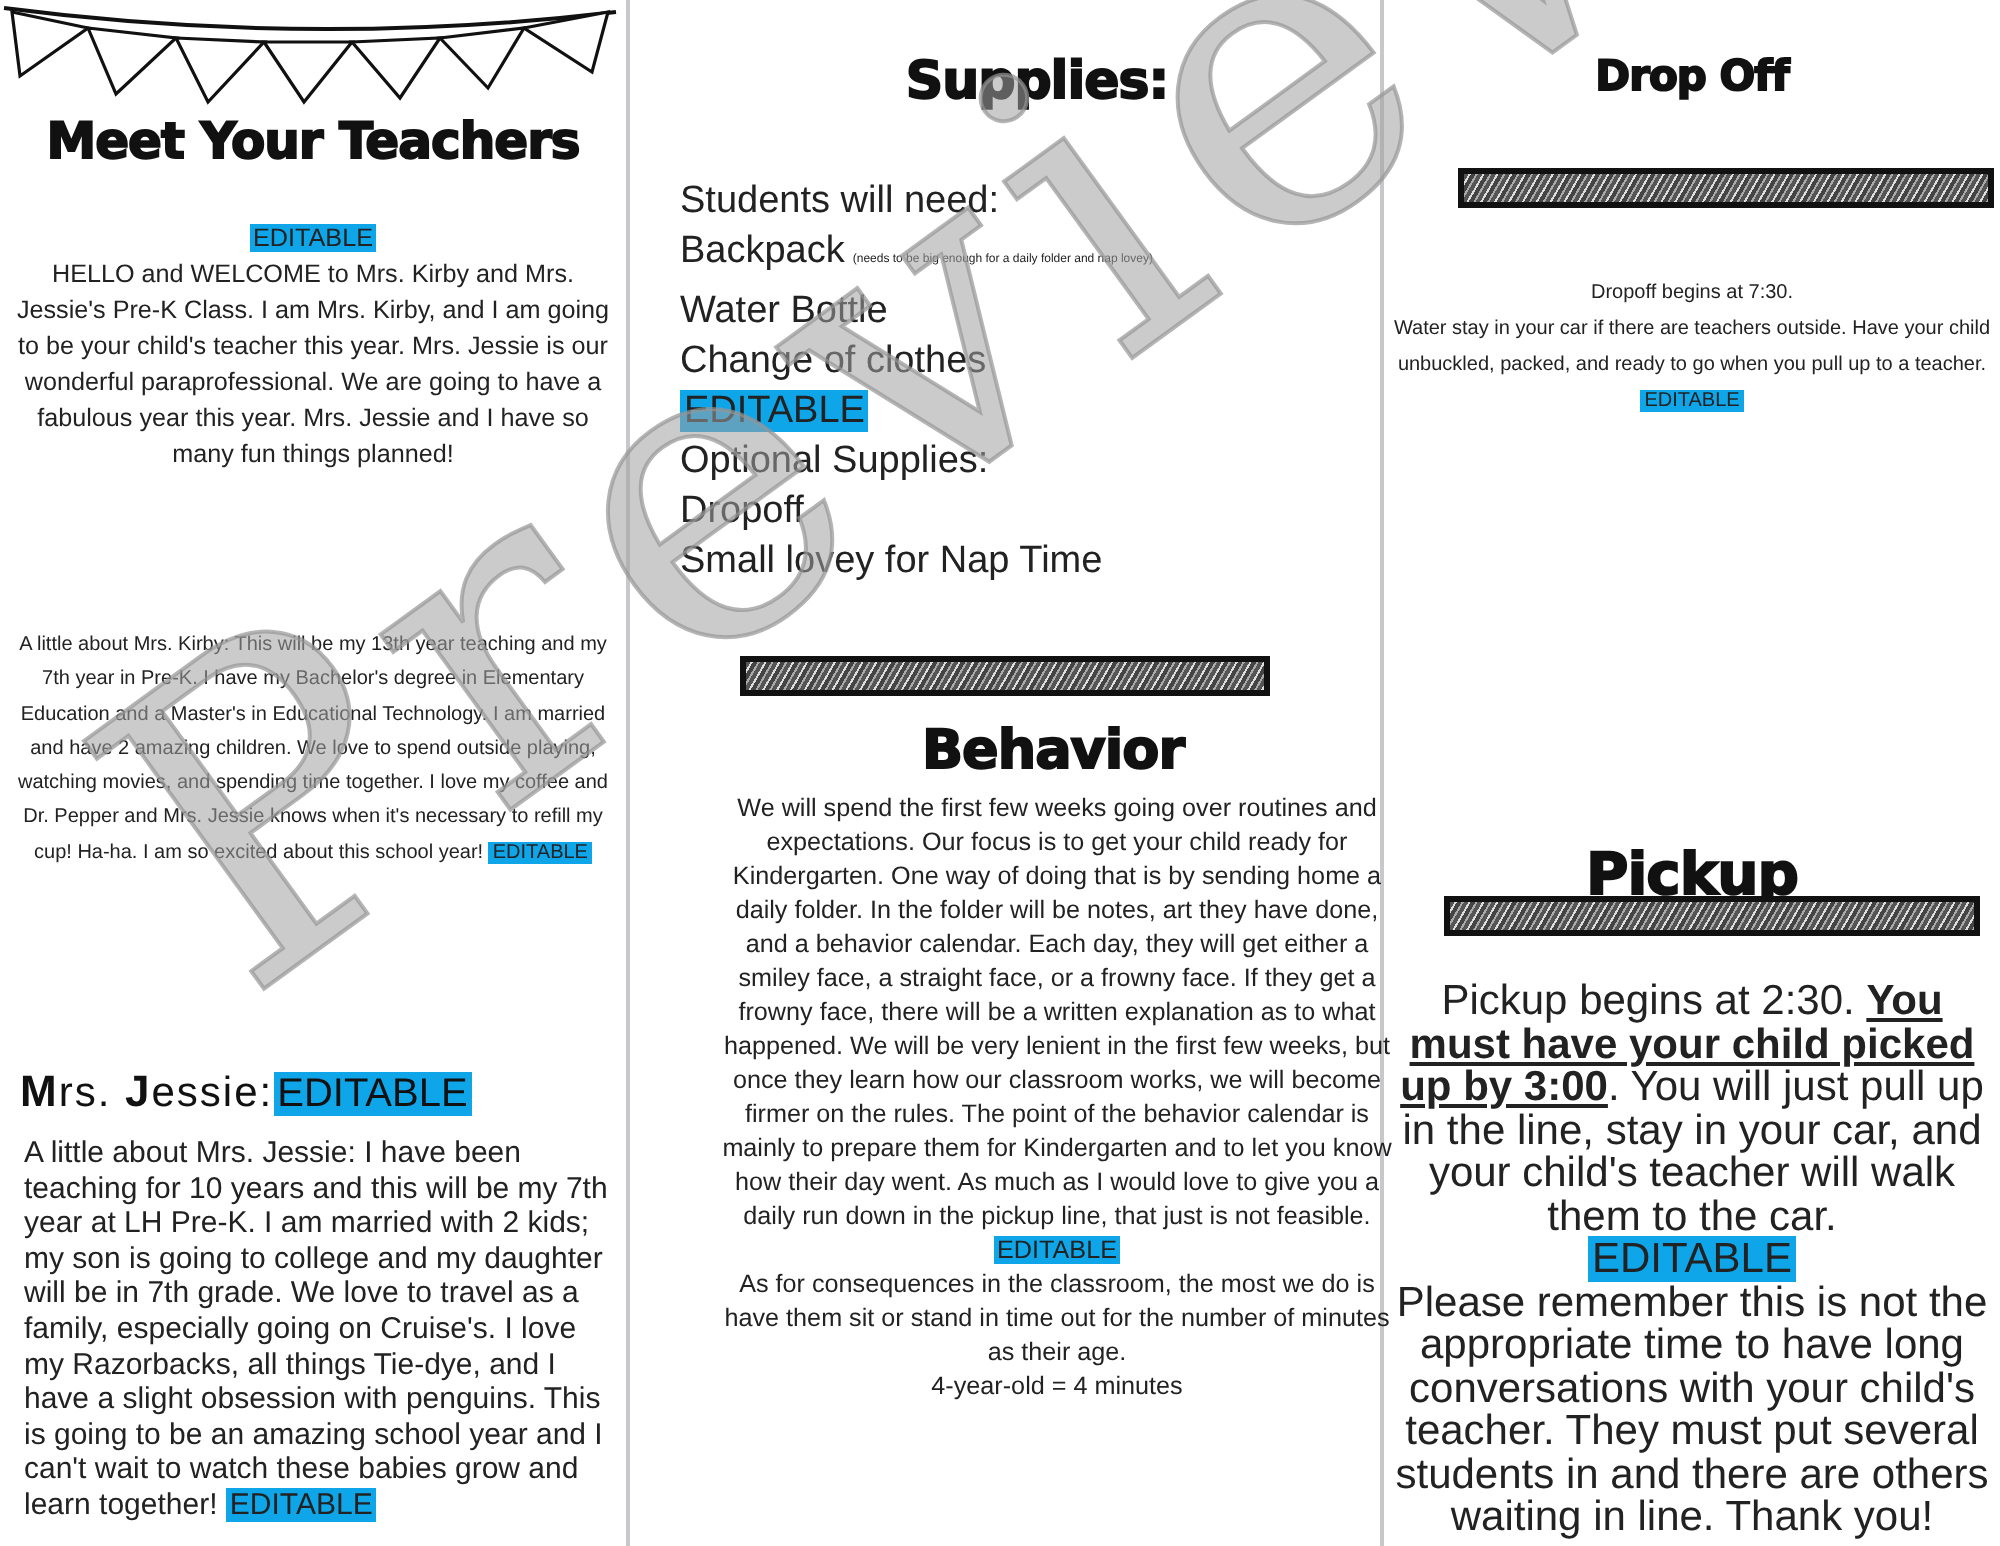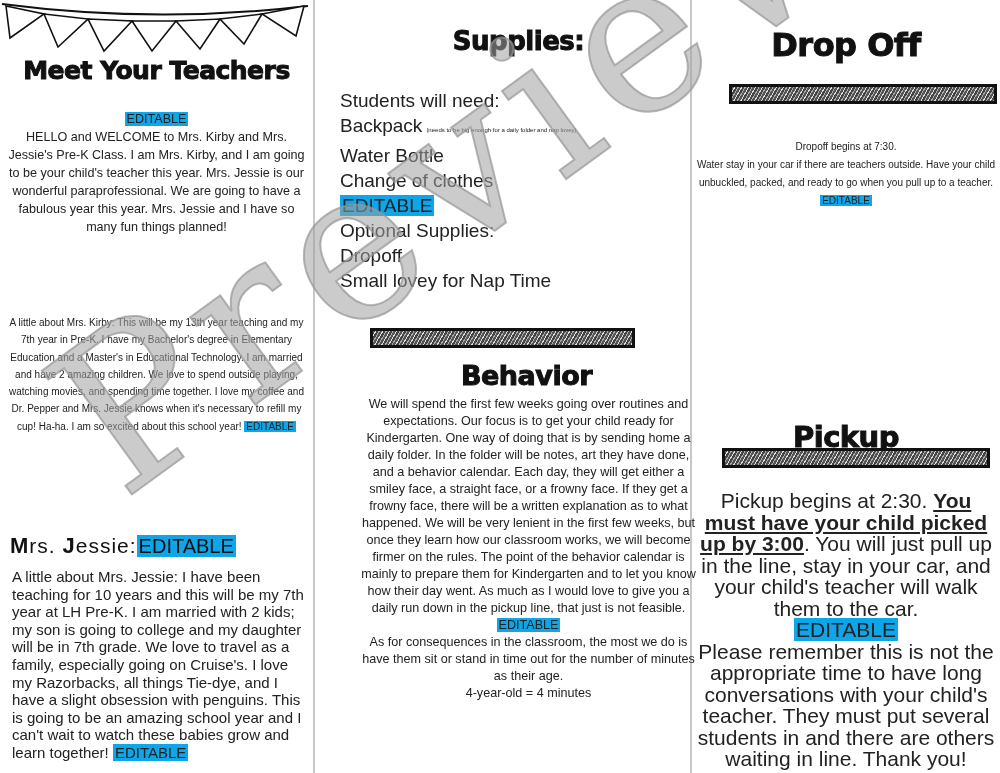--- a/index.html
+++ b/index.html
@@ -55,21 +55,21 @@
   .sup-list .note { font-size: 6px; margin-left: 4px; }
   .bar {
     position: absolute; height: 20px; border: 3px solid #111; background-color: #333;
     background-image: repeating-linear-gradient(120deg, #555 0 2px, #ddd 2px 3px, #444 3px 5px, #aaa 5px 6px);
   }
   .bar2 { top: 328px; left: 55px; width: 265px; }
   .beh-title { position: absolute; top: 360px; left: 0; width: 375px; font-size: 27px; padding-left: 48px; }
   .beh-body { position: absolute; top: 396px; left: 20px; width: 335px; font-size: 12.6px; line-height: 17px; margin-left: 26px; }
 
   
-  .drop-title { position: absolute; top: 26px; left: 0; width: 308px; font-size: 32px; }
+  .drop-title { position: absolute; top: 26px; left: 0; width: 308px; font-size: 21px; }
   .bar1 { top: 84px; left: 37px; width: 268px; }
   .drop-body { position: absolute; top: 138px; left: 2px; width: 304px; font-size: 10px; line-height: 18px; }
   .pick-title { position: absolute; top: 388px; left: 0; width: 308px; font-size: 29px; margin-top: 32px; }
   .bar3 { top: 448px; left: 30px; width: 268px; }
   .pick-body { position: absolute; top: 490px; left: 4px; width: 300px; font-size: 21px; line-height: 21.5px; }
   .pick-body u { font-weight: 700; }
 
   
   .watermark {
     position: absolute; left: 80px; top: 320px;

